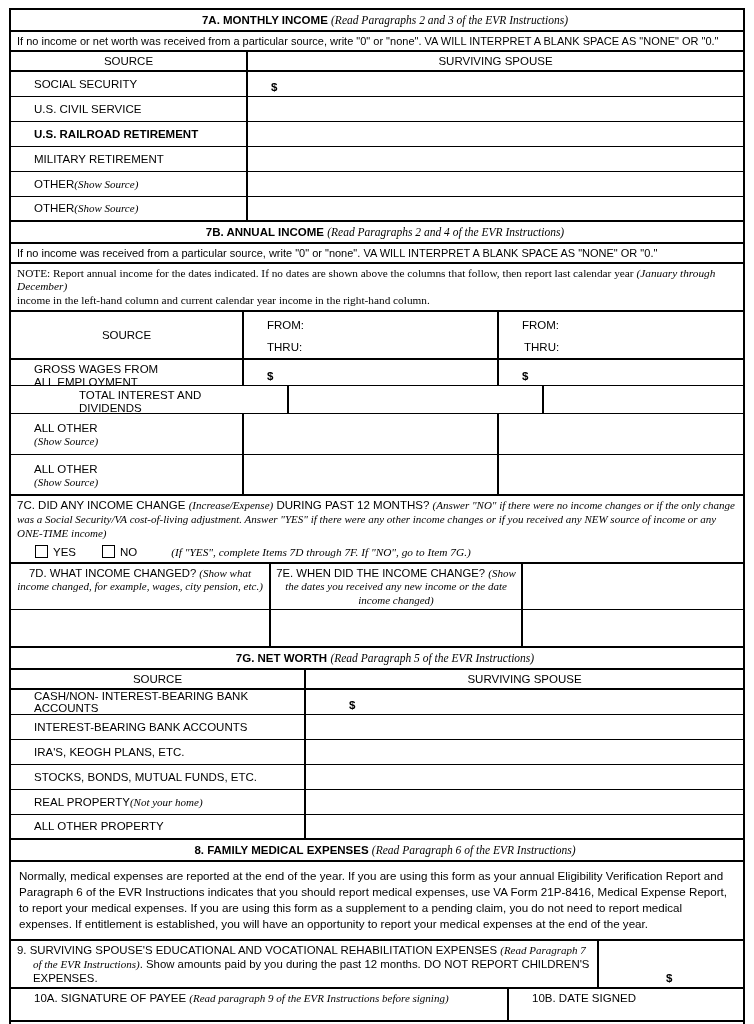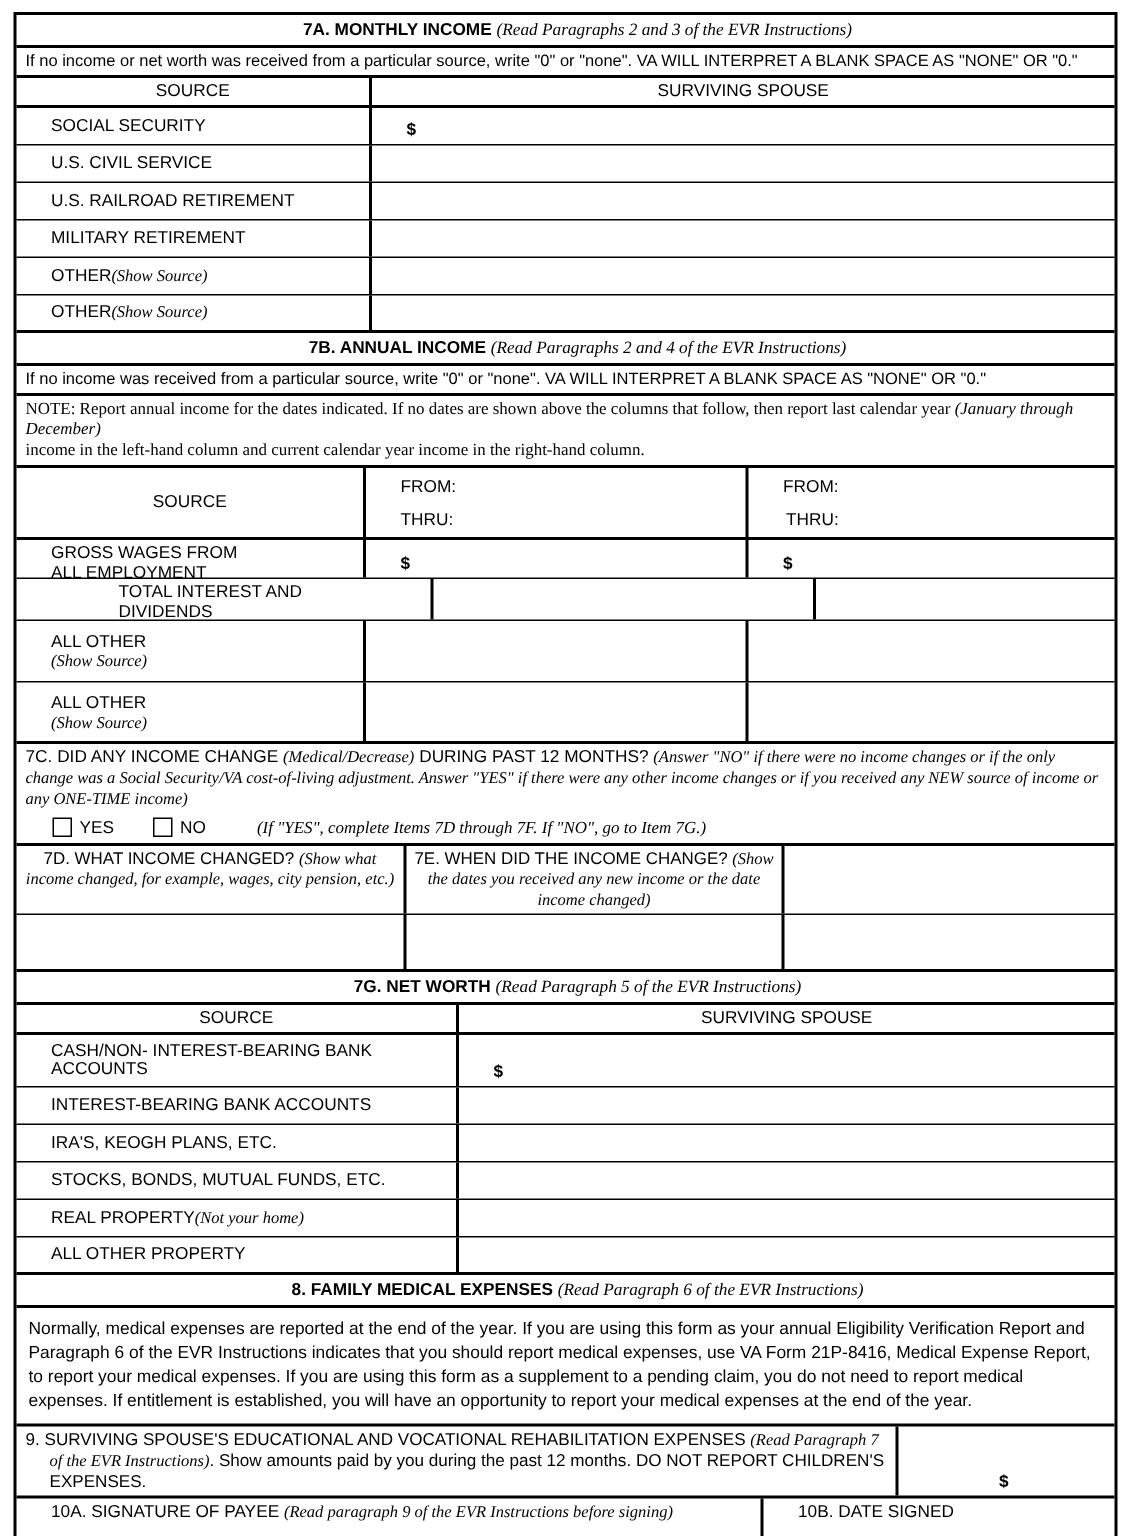--- a/index.html
+++ b/index.html
@@ -112,21 +112,21 @@
     </div>
 
     <div class="row bb1" style="height:25px;">
       <div class="cell br lbl" style="width:237px;display:flex;align-items:center;">
         <span>U.S. CIVIL SERVICE</span>
           <span class="itb"></span>
       </div>
       <div class="cell" style="flex:1;"></div>
     </div>
 
-    <div class="row bb1" style="height:25px;">
+    <div class="row bb1" style="height:25px;font-weight:bold;">
       <div class="cell br lbl" style="width:237px;display:flex;align-items:center;">
         <span>U.S. RAILROAD RETIREMENT</span>
           <span class="itb"></span>
       </div>
       <div class="cell" style="flex:1;"></div>
     </div>
 
     <div class="row bb1" style="height:25px;">
       <div class="cell br lbl" style="width:237px;display:flex;align-items:center;">
         <span>MILITARY RETIREMENT</span>
@@ -209,21 +209,21 @@
     <div class="row bb" style="height:41px;">
       <div class="cell br lbl" style="width:233px;padding-top:8px;">
         <div>ALL OTHER</div>
         <div class="itb">(Show Source)</div>
       </div>
       <div class="cell br" style="width:255px;"></div>
       <div class="cell" style="flex:1;"></div>
     </div>
 
     <div class="q7c">
-      <span>7C. DID ANY INCOME CHANGE </span><span class="itb">(Medical/Decrease)</span><span> DURING PAST 12 MONTHS? </span><span class="itb">(Answer "NO" if there were no income changes or if the only change was  a Social Security/VA cost-of-living adjustment. Answer "YES" if there were any other income changes or if you received any NEW source of income or any ONE-TIME income)</span>
+      <span>7C. DID ANY INCOME CHANGE </span><span class="itb">(Increase/Expense)</span><span> DURING PAST 12 MONTHS? </span><span class="itb">(Answer "NO" if there were no income changes or if the only change was  a Social Security/VA cost-of-living adjustment. Answer "YES" if there were any other income changes or if you received any NEW source of income or any ONE-TIME income)</span>
     </div>
     <div class="cbrow bb">
       <span class="cbox"></span>
       <span>YES</span>
       <span class="cbgap"></span>
       <span class="cbox"></span>
       <span>NO</span>
       <span class="cbnote">(If "YES", complete Items 7D through 7F. If "NO", go to Item 7G.)</span>
     </div>
 
@@ -244,21 +244,21 @@
     <div class="banner bb">
       <span>7G. NET WORTH</span>
       <span class="it">(Read Paragraph 5 of the EVR Instructions)</span>
     </div>
 
     <div class="row bb">
       <div class="cell colhead br" style="width:295px;">SOURCE</div>
       <div class="cell colhead" style="flex:1;">SURVIVING SPOUSE</div>
     </div>
 
-    <div class="row bb1" style="height:35px;">
+    <div class="row bb1" style="height:25px;gap:20px;">
       <div class="cell br lbl" style="width:295px;display:flex;align-items:center;">
         <span>CASH/NON- INTEREST-BEARING BANK ACCOUNTS</span>
           <span class="itb"></span>
       </div>
       <div class="cell" style="flex:1;display:flex;align-items:flex-end;">
         <span class="dollar">$</span>
       </div>
     </div>
     <div class="row bb1" style="height:25px;">
       <div class="cell br lbl" style="width:295px;display:flex;align-items:center;">

